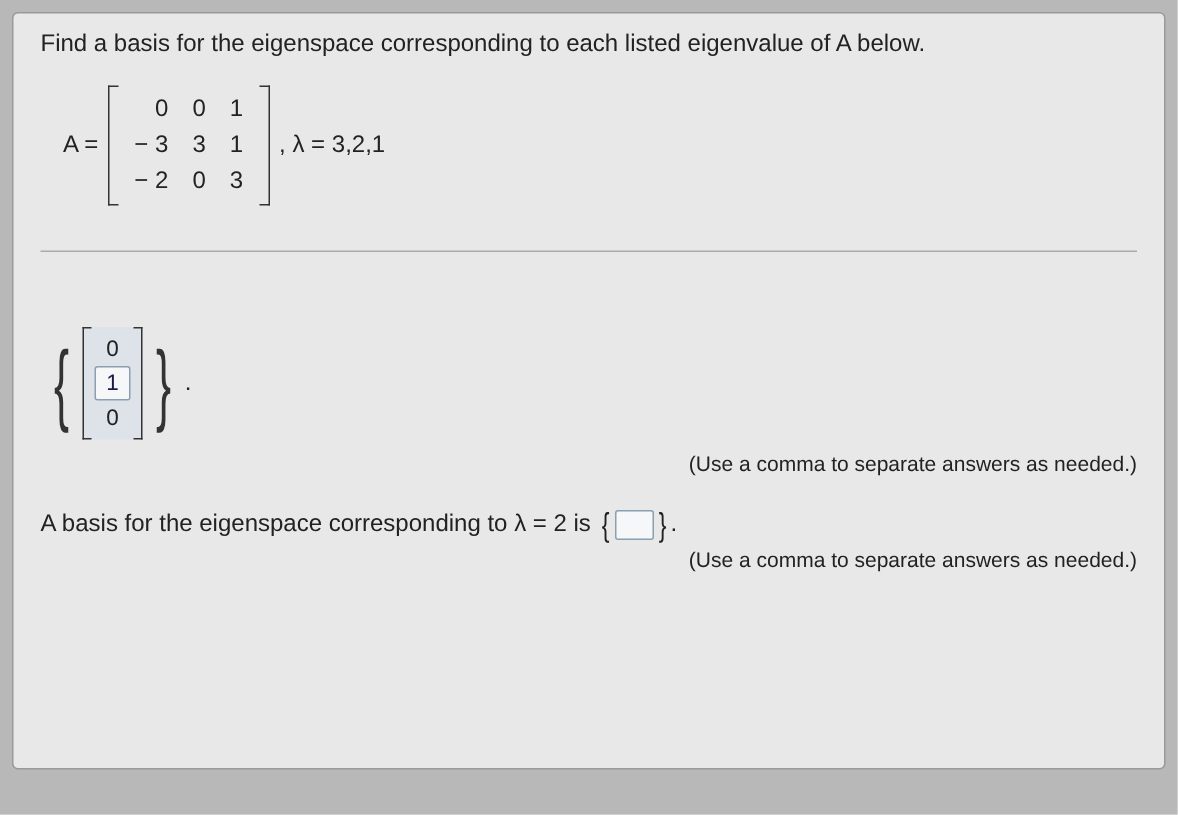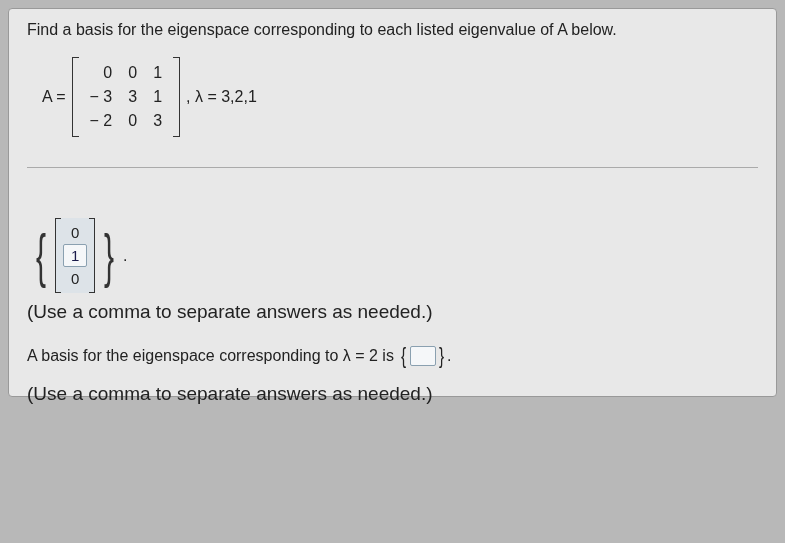--- a/index.html
+++ b/index.html
@@ -10,21 +10,21 @@
     width: 785px;
     height: 543px;
     overflow: hidden;
   }
   .page {
     background: #e8e8e8;
     margin: 8px;
     border: 1px solid #999;
     border-radius: 4px;
     padding: 12px 18px;
-    height: 389px;
+    height: 505px;
     box-sizing: border-box;
     color: #222;
   }
   .question {
     font-size: 16px;
     margin-bottom: 18px;
   }
   .matrix-row {
     display: flex;
     align-items: center;
@@ -108,23 +108,24 @@
     min-width: 18px;
   }
   .vec-matrix .cell.input {
     background: #f5f7f9;
     border: 1px solid #8aa0b0;
     border-radius: 2px;
     margin: 1px 0;
     color: #1a1a4a;
   }
   .hint {
-    font-size: 19px;
+    font-size: 14px;
     color: #222;
     margin-bottom: 20px;
+    text-align: right;
   }
   .input-box {
     display: inline-block;
     width: 24px;
     height: 18px;
     background: #f5f7f9;
     border: 1px solid #8aa0b0;
     border-radius: 2px;
     vertical-align: middle;
   }
@@ -176,21 +177,21 @@
       <span class="cell">0</span>
       <span class="cell input">1</span>
       <span class="cell">0</span>
     </div>
     <span class="brace">}</span>
     <span>.</span>
   </div>
 
   <div class="hint">(Use a comma to separate answers as needed.)</div>
 
-  <div class="answer-line" style="margin-bottom:14px;">
+  <div class="answer-line" style="margin-bottom:2px;">
     <span>A basis for the eigenspace corresponding to λ = 2 is</span>
     <span>&nbsp;</span>
     <span class="small-brace">{</span>
     <span class="input-box"></span>
     <span class="small-brace">}</span>
     <span>.</span>
   </div>
   <div class="hint">(Use a comma to separate answers as needed.)</div>
 
 </div>

